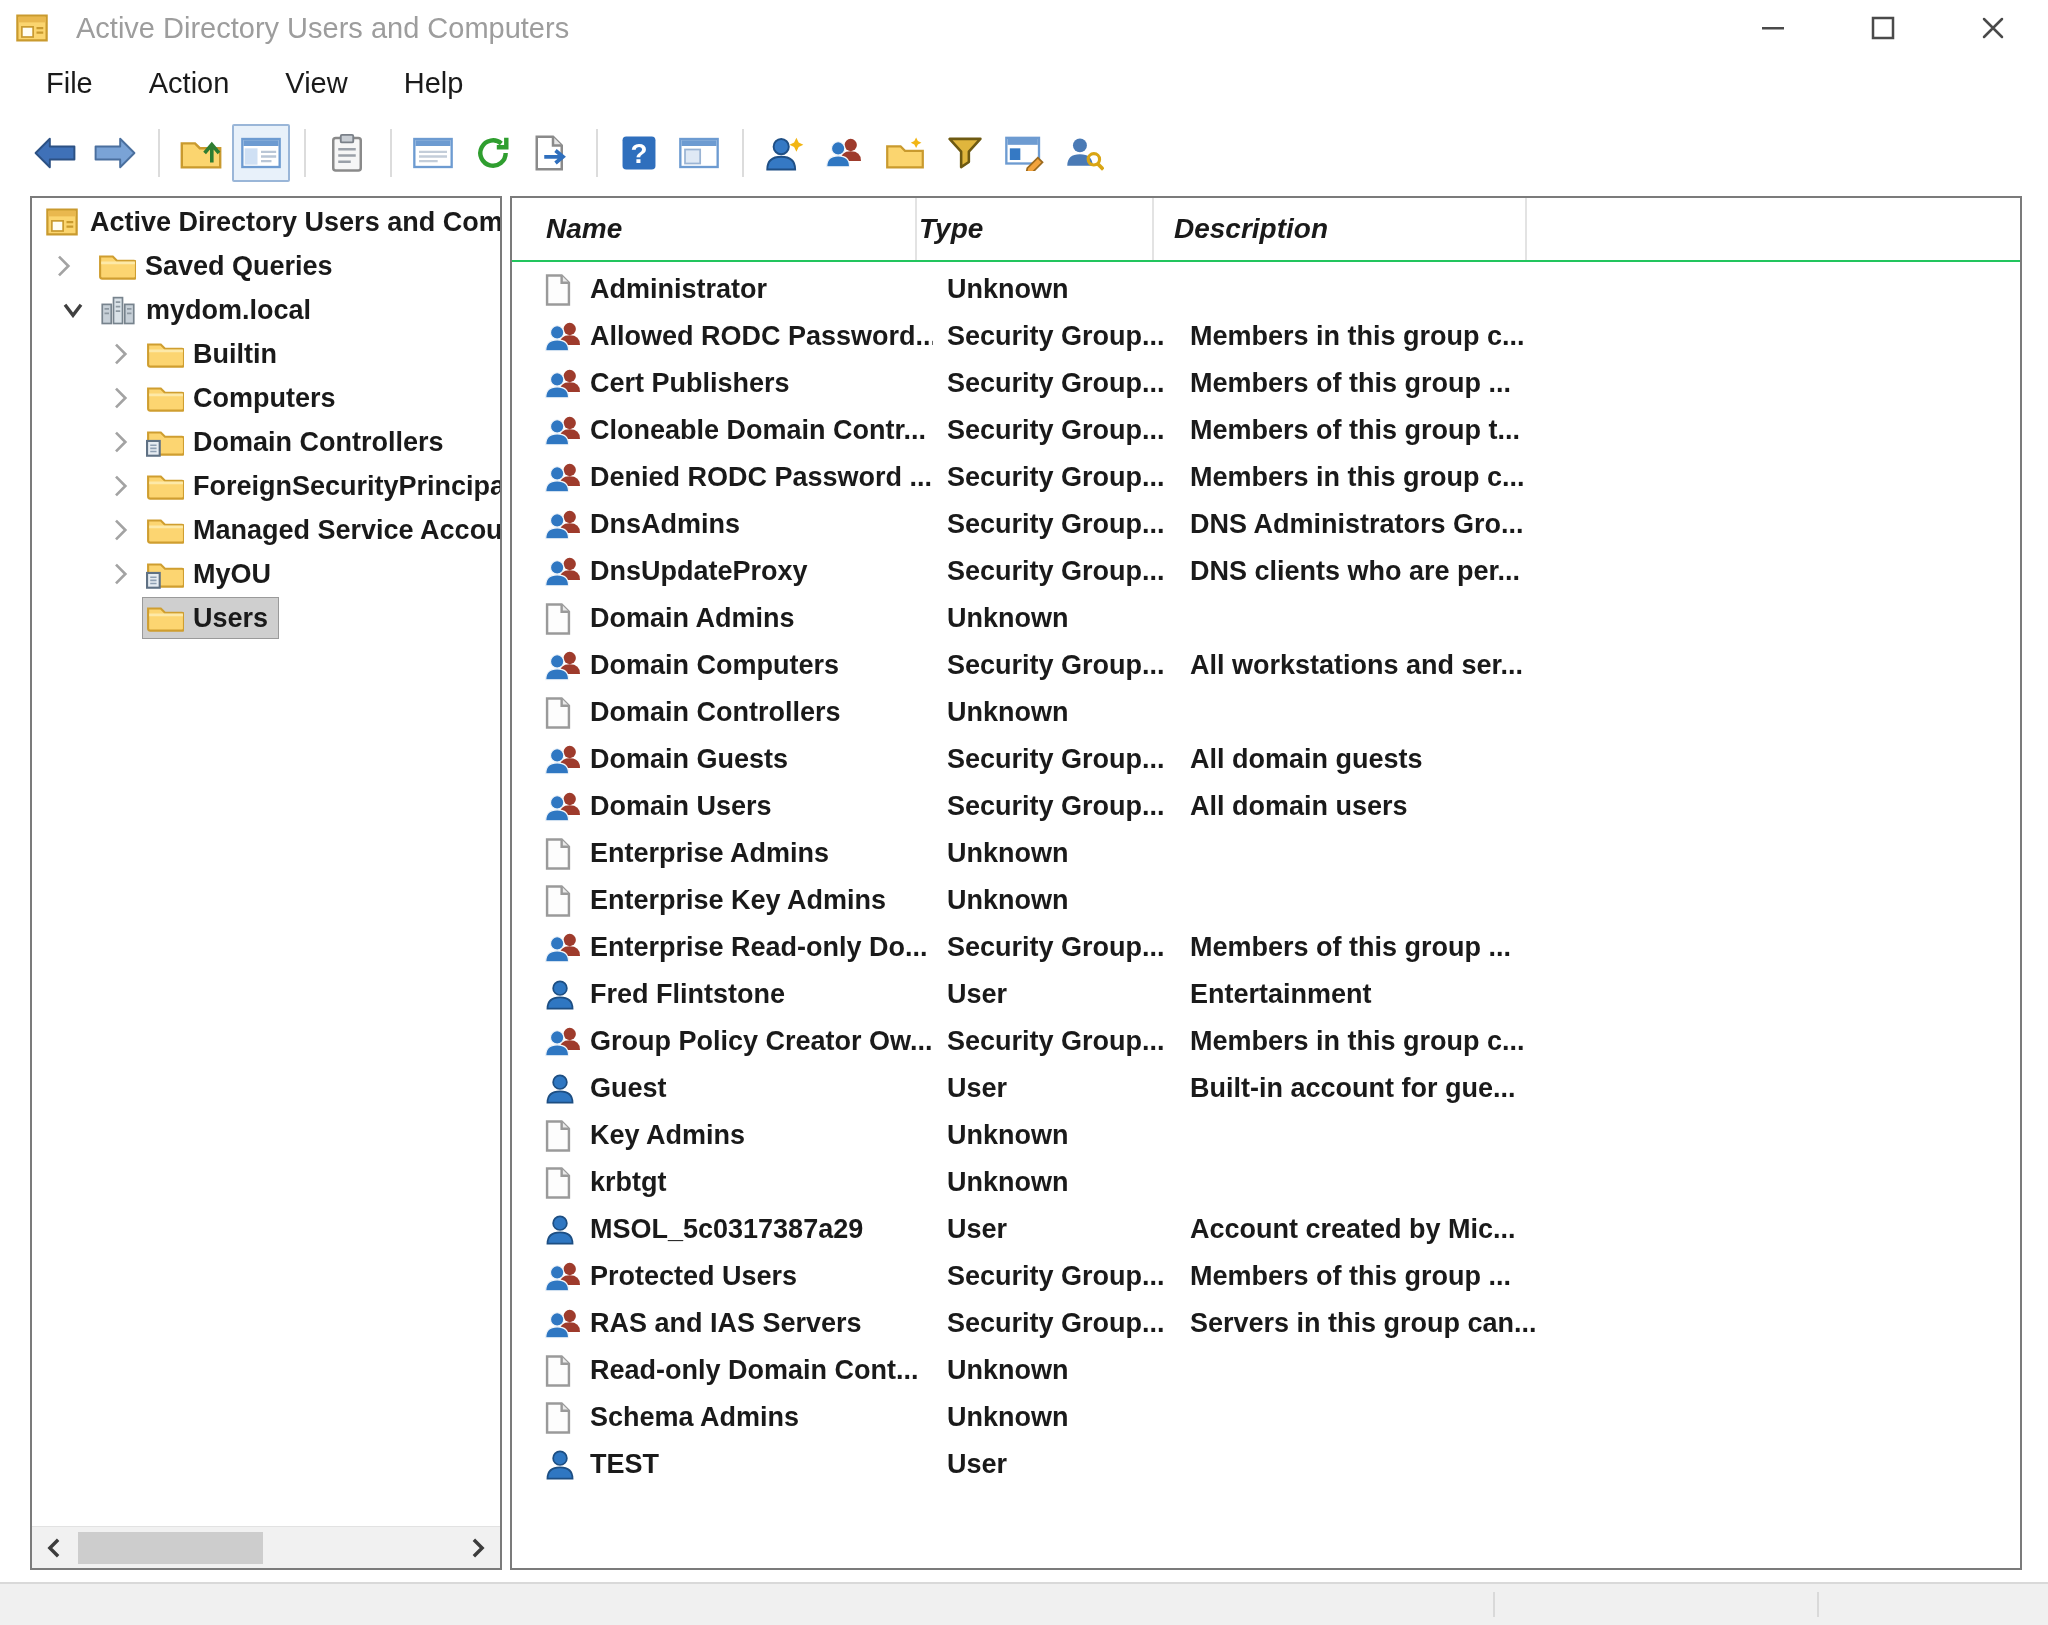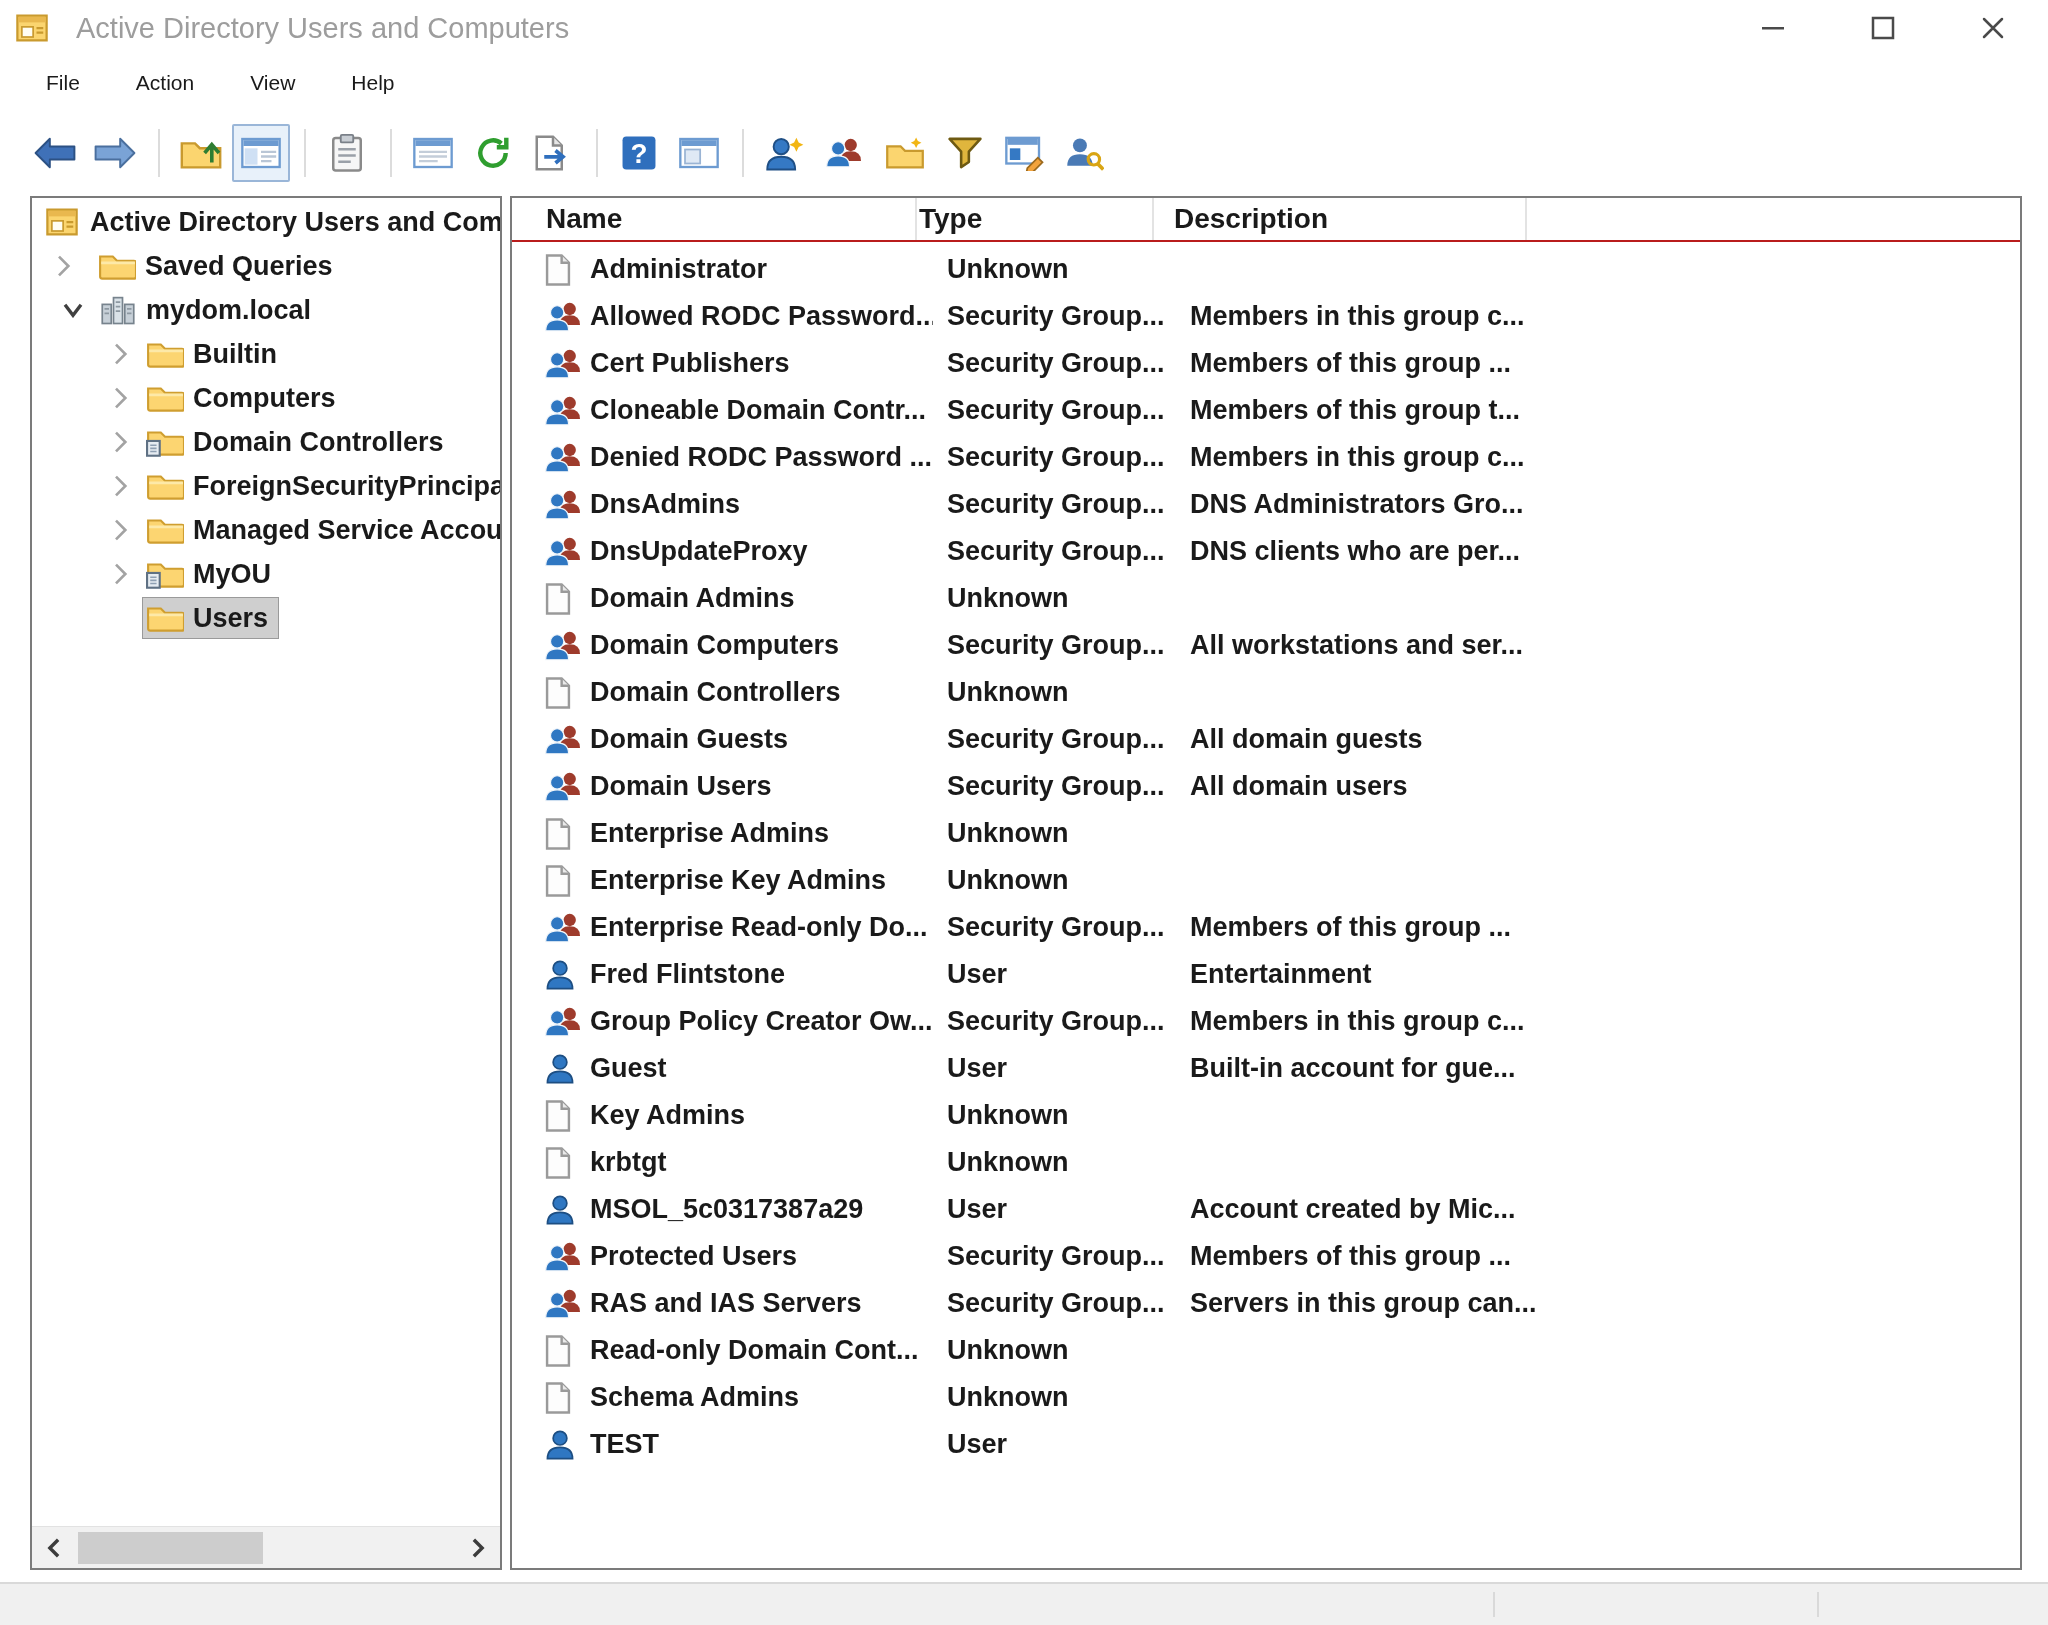--- a/index.html
+++ b/index.html
@@ -9,21 +9,21 @@
   .icon{display:inline-flex;align-items:center;justify-content:center;}
 
   
   .titlebar{position:absolute;left:0;top:0;width:100%;height:56px;display:flex;align-items:center;background:#fff;}
   .app-icon{margin-left:14px;}
   .title{margin-left:26px;font-size:29px;color:var(--titlebar-text,#9d9d9d);white-space:nowrap;}
   .win-controls{position:absolute;top:0;right:0;height:56px;display:flex;}
   .win-btn{width:110px;height:56px;display:flex;align-items:center;justify-content:center;cursor:default;}
 
   
-  .menubar{position:absolute;top:56px;left:0;width:100%;height:54px;display:flex;align-items:center;padding-left:46px;gap:56px;font-size:21px;background:#fff;}
+  .menubar{position:absolute;top:56px;left:0;width:100%;height:54px;display:flex;align-items:center;padding-left:46px;gap:56px;font-size:29px;background:#fff;}
   .menu-item{cursor:default;}
 
   
   .toolbar{position:absolute;top:110px;left:0;width:100%;height:86px;display:flex;align-items:center;padding-left:26px;background:#fff;}
   .tb-btn{width:58px;height:58px;display:flex;align-items:center;justify-content:center;margin-right:2px;border:2px solid transparent;border-radius:2px;flex:none;}
   .tb-btn.active{border-color:#9ab6d8;background:#e8f1fa;}
   .tb-sep{width:2px;height:48px;background:#dcdcdc;margin:0 12px;flex:none;}
 
   
   .tree-panel{position:absolute;left:30px;top:196px;width:472px;height:1374px;border:2px solid var(--panel-border,#7b7b7b);background:#fff;overflow:hidden;}
@@ -34,21 +34,21 @@
   .label-box.selected{background:var(--sel-bg,#cfcfcf);outline:1px solid #9a9a9a;}
   .tree-icon{width:40px;flex:none;margin-right:8px;}
   .tree-hscroll{position:absolute;left:0;right:0;bottom:0;height:42px;background:#f1f1f1;border-top:1px solid #e2e2e2;}
   .hs-arrow{position:absolute;top:0;width:44px;height:42px;display:flex;align-items:center;justify-content:center;}
   .hs-arrow.left{left:0;}
   .hs-arrow.right{right:0;}
   .hs-thumb{position:absolute;left:46px;top:5px;height:32px;width:185px;background:#cdcdcd;}
 
   
   .list-panel{position:absolute;left:510px;top:196px;width:1512px;height:1374px;border:2px solid var(--panel-border,#7b7b7b);background:#fff;overflow:hidden;}
-  .list-header{display:flex;height:44px;font-size:28px;font-weight:700;border-bottom:2px solid #b91c1c;}
+  .list-header{display:flex;height:64px;font-size:28px;font-weight:700;border-bottom:2px solid #22c55e;font-style:italic;}
   .hcell{height:100%;display:flex;align-items:center;border-right:2px solid #e3e3e3;flex:none;white-space:nowrap;overflow:hidden;}
   .hcell.col-name{padding-left:34px;}
   .hcell.col-type{padding-left:2px;}
   .hcell.col-description{padding-left:20px;}
   .hcell.filler{flex:1;border-right:none;}
   .list-rows{padding-top:4px;}
   .list-row{height:47px;display:flex;align-items:center;font-size:27px;font-weight:700;}
   .cell{white-space:nowrap;flex:none;}
   .cell.cname{width:405px;display:flex;align-items:center;padding-left:16px;overflow:hidden;margin-left:16px;}
   .row-icon{width:46px;flex:none;justify-content:flex-start;}

